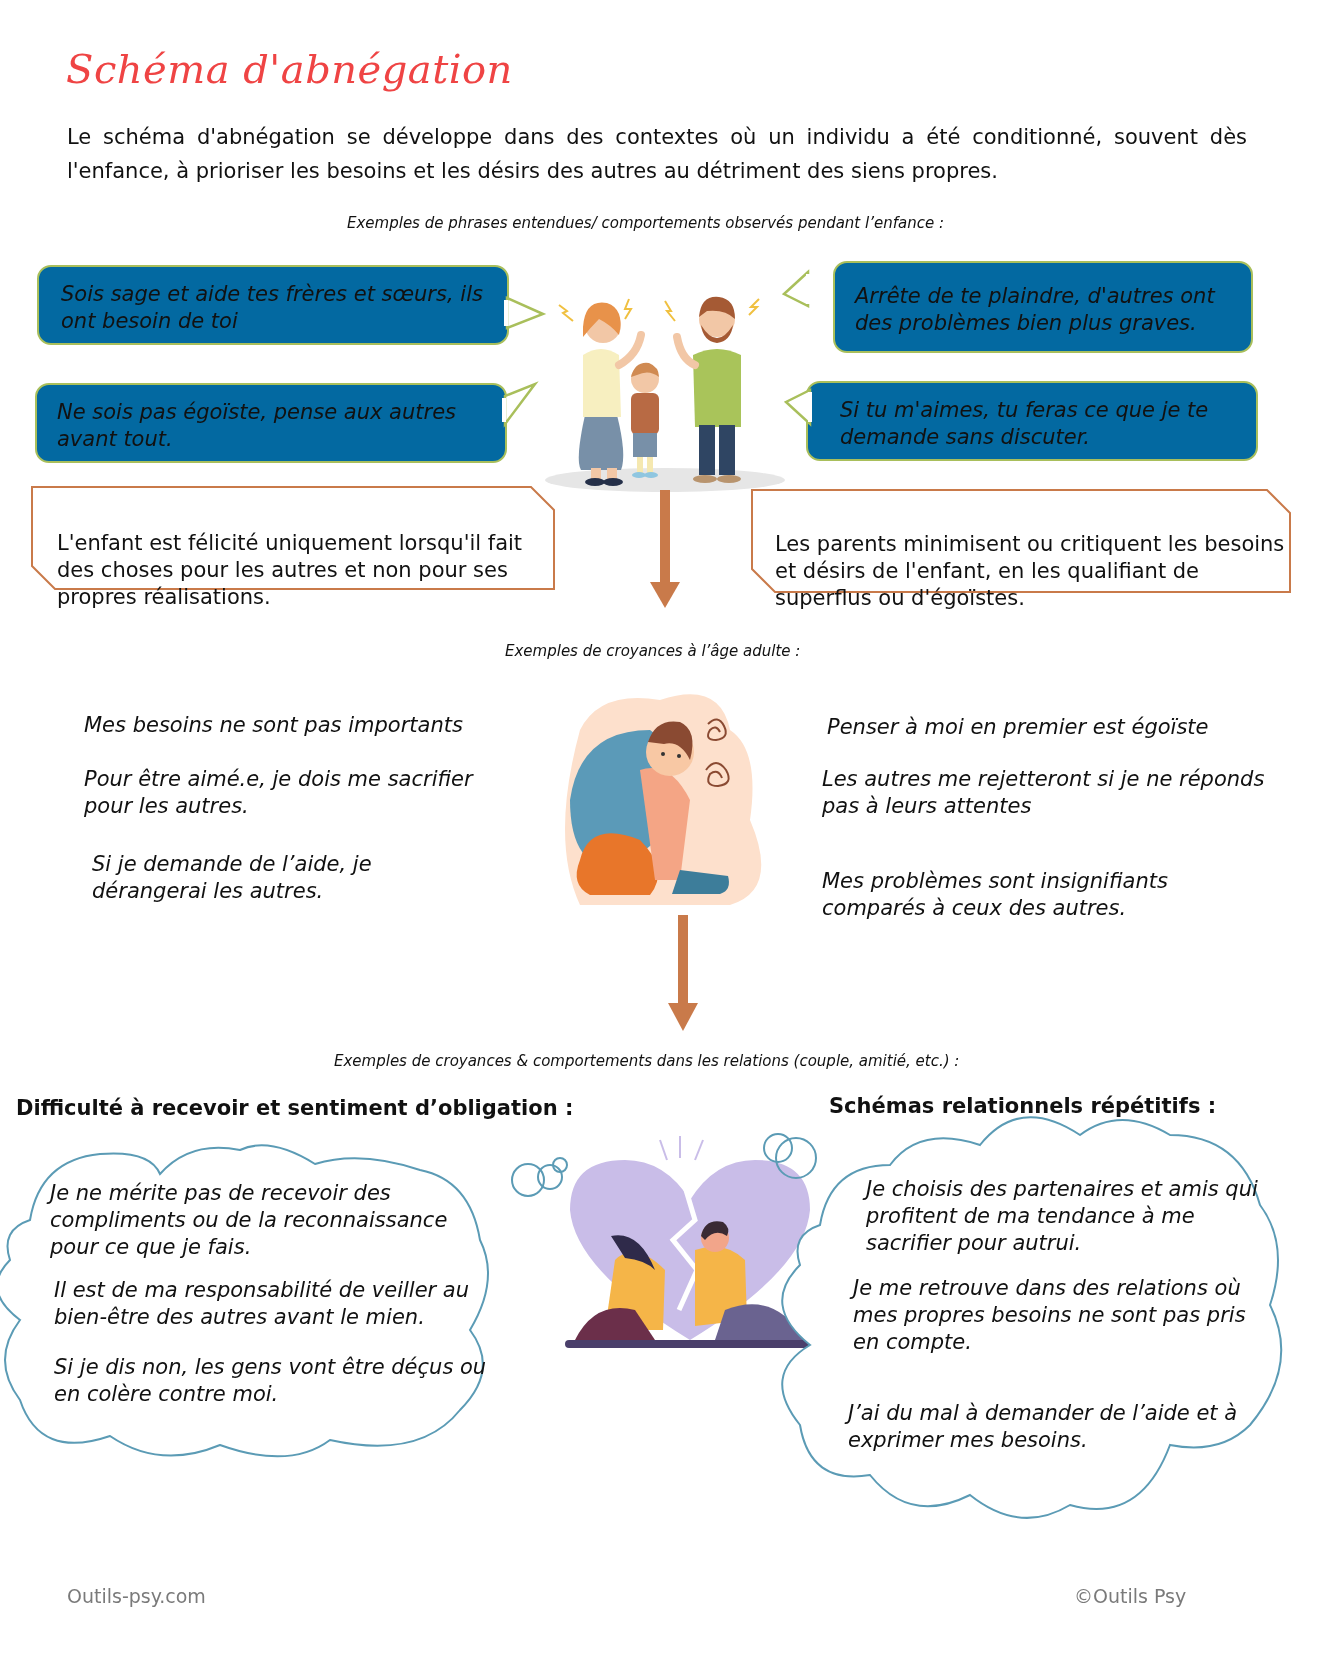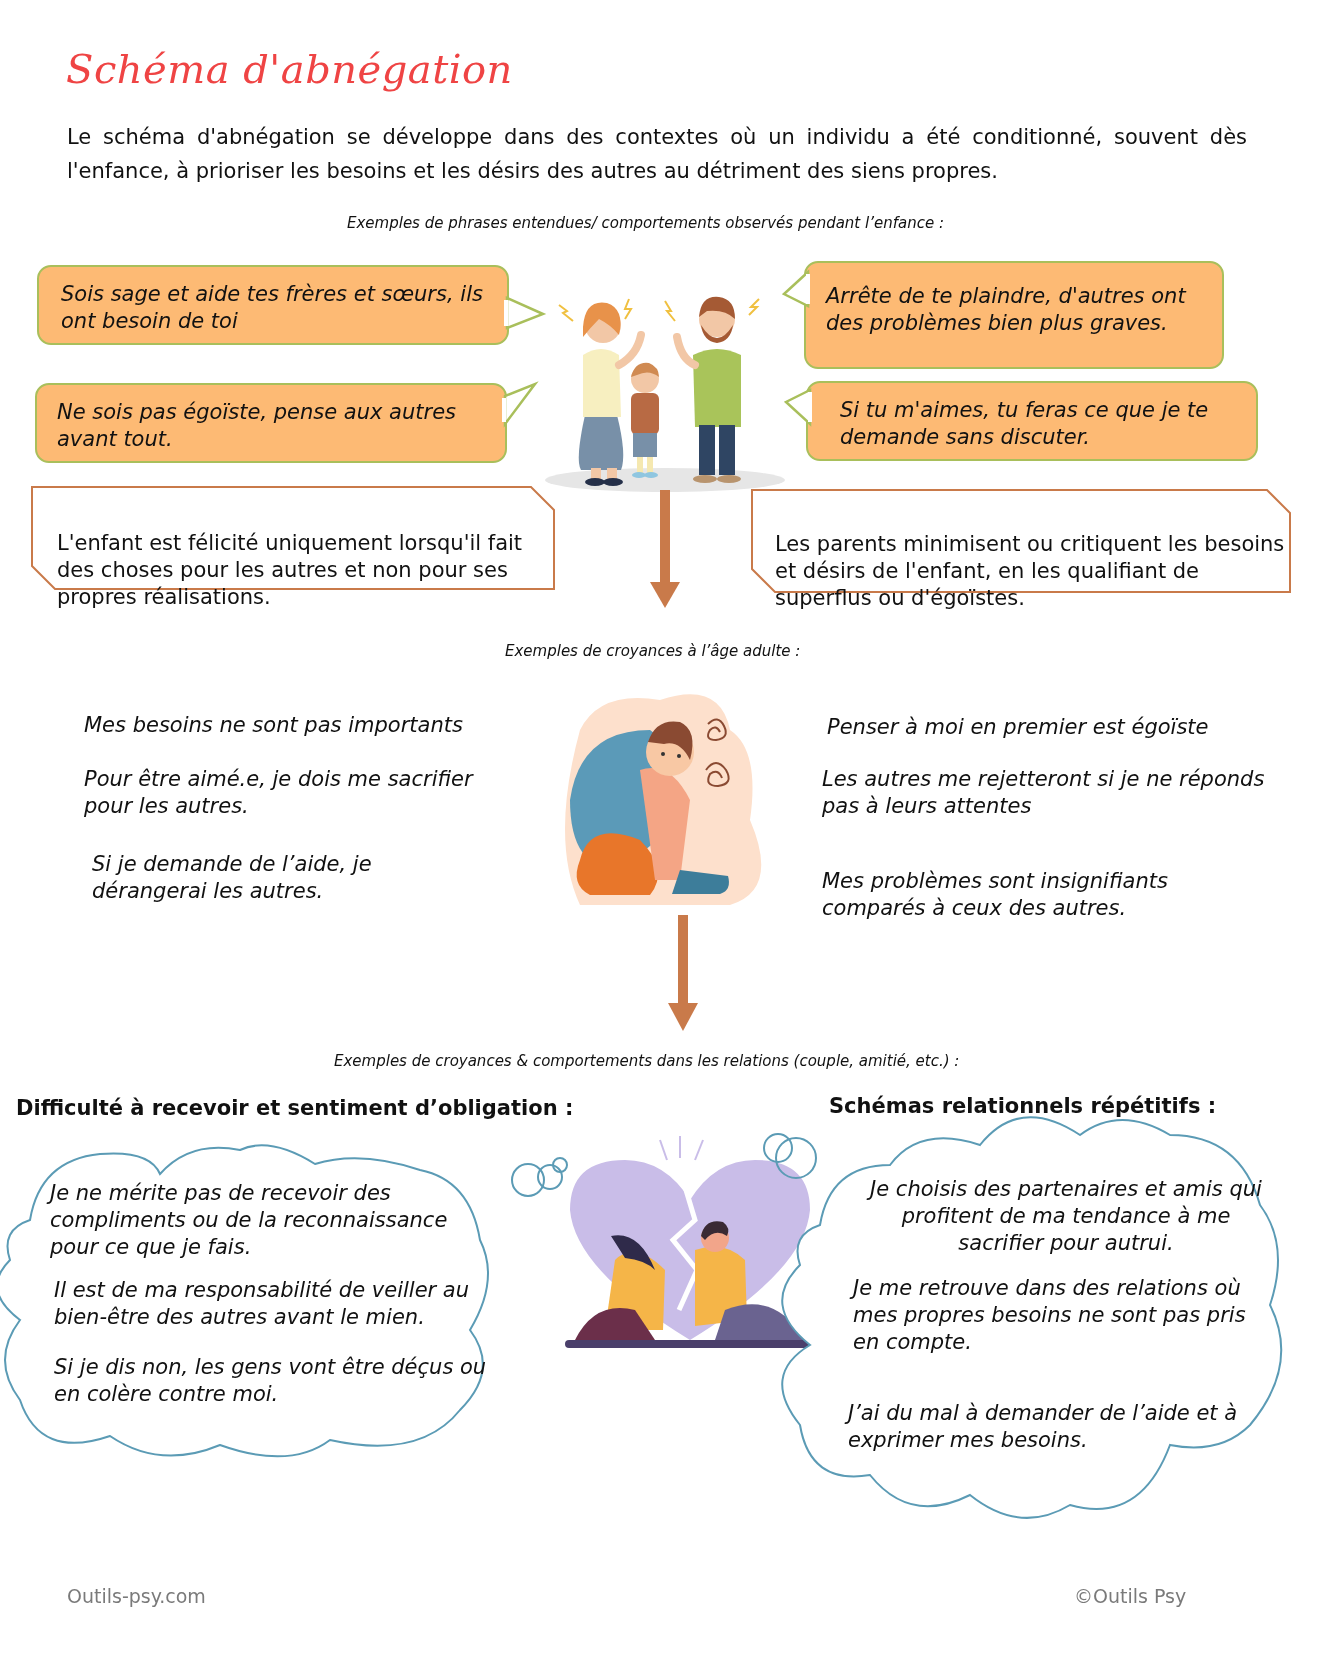--- a/index.html
+++ b/index.html
@@ -6,21 +6,21 @@
   body { width: 1324px; height: 1676px; position: relative; overflow: hidden;
          font-family: "DejaVu Sans", sans-serif; color: #111; }
   .abs { position: absolute; }
   .title { left: 66px; top: 46px; font-family: "DejaVu Serif", serif; font-style: italic;
            font-size: 40px; color: #ef4444; letter-spacing: 0.5px; }
   .intro { left: 67px; top: 120px; width: 1180px; font-size: 21px; line-height: 34px;
            text-align: justify; text-align-last: left; }
   .caption { font-size: 15px; font-style: italic; color: #111; white-space: nowrap; }
   .italic-text { font-style: italic; font-size: 21px; line-height: 27px; }
   .plain-text { font-size: 21px; line-height: 27px; margin-top: 32px; }
-  .bubble-green { border: 2.5px solid #a9bf5b; border-radius: 14px; background: #fdba74; box-sizing: border-box; }
+  .bubble-green { border: 2.5px solid #a9bf5b; border-radius: 14px; background: #0369a1; box-sizing: border-box; }
   .heading { font-weight: bold; font-size: 21px; white-space: nowrap; }
   .footer { font-size: 19px; color: #7a7a7a; }
   svg { position: absolute; overflow: visible; }
 </style>
 </head>
 <body>
 
 <div class="abs title">Schéma d'abnégation</div>
 <div class="abs intro">Le schéma d'abnégation se développe dans des contextes où un individu a été conditionné, souvent dès l'enfance, à prioriser les besoins et les désirs des autres au détriment des siens propres.</div>
 
@@ -35,21 +35,21 @@
 </svg>
 
 <div class="abs bubble-green" style="left:35px; top:383px; width:472px; height:80px;">
   <div class="abs italic-text" style="left:20px; top:14px; width:440px;">Ne sois pas égoïste, pense aux autres avant tout.</div>
 </div>
 <svg style="left:505px; top:384px;" width="32" height="40">
   <polygon points="0,12 30,0 0,40" fill="#fff" stroke="#a9bf5b" stroke-width="2.5"></polygon>
   <rect x="-3" y="14" width="4" height="24" fill="#fff"></rect>
 </svg>
 
-<div class="abs bubble-green" style="left:804px; top:261px; width:420px; height:108px;">
+<div class="abs bubble-green" style="left:833px; top:261px; width:420px; height:92px;">
   <div class="abs italic-text" style="left:20px; top:20px; width:380px;">Arrête de te plaindre, d'autres ont des problèmes bien plus graves.</div>
 </div>
 <svg style="left:784px; top:272px;" width="24" height="34">
   <polygon points="24,0 0,22 24,34" fill="#fff" stroke="#a9bf5b" stroke-width="2.5"></polygon>
   <rect x="22" y="2" width="4" height="30" fill="#fff"></rect>
 </svg>
 
 <div class="abs bubble-green" style="left:806px; top:381px; width:452px; height:80px;">
   <div class="abs italic-text" style="left:32px; top:14px; width:410px;">Si tu m'aimes, tu feras ce que je te demande sans discuter.</div>
 </div>
@@ -182,18 +182,18 @@
 </svg>
 
 <svg style="left:770px; top:1105px;" width="520" height="450">
   <path d="M50 120 Q60 60 120 60 Q150 20 210 40 Q250 -10 310 30 Q350 0 400 30 Q470 30 490 100 Q520 140 500 200 Q530 260 480 320 Q450 350 400 340 Q370 420 300 400 Q250 430 200 390 Q140 420 100 370 Q40 380 30 320 Q-10 270 40 240 Q-10 200 30 160 Q20 130 50 120 Z" fill="#fff" stroke="#5b9bb5" stroke-width="2"></path>
 </svg>
 <svg style="left:760px; top:1130px;" width="70" height="60">
   <circle cx="18" cy="18" r="14" fill="none" stroke="#5b9bb5" stroke-width="2"></circle>
   <circle cx="36" cy="28" r="20" fill="none" stroke="#5b9bb5" stroke-width="2"></circle>
 </svg>
 
-<div class="abs italic-text" style="left:866px; top:1176px; width:400px;text-align:center;">Je choisis des partenaires et amis qui profitent de ma tendance à me sacrifier pour autrui.</div>
+<div class="abs italic-text" style="left:866px; top:1176px; width:400px;">Je choisis des partenaires et amis qui profitent de ma tendance à me sacrifier pour autrui.</div>
 <div class="abs italic-text" style="left:853px; top:1275px; width:420px;">Je me retrouve dans des relations où mes propres besoins ne sont pas pris en compte.</div>
 <div class="abs italic-text" style="left:848px; top:1400px; width:400px;">J’ai du mal à demander de l’aide et à exprimer mes besoins.</div>
 
 <div class="abs footer" style="left:67px; top:1585px;">Outils-psy.com</div>
 <div class="abs footer" style="left:1074px; top:1585px;">©Outils Psy</div>
 
 </body></html>

